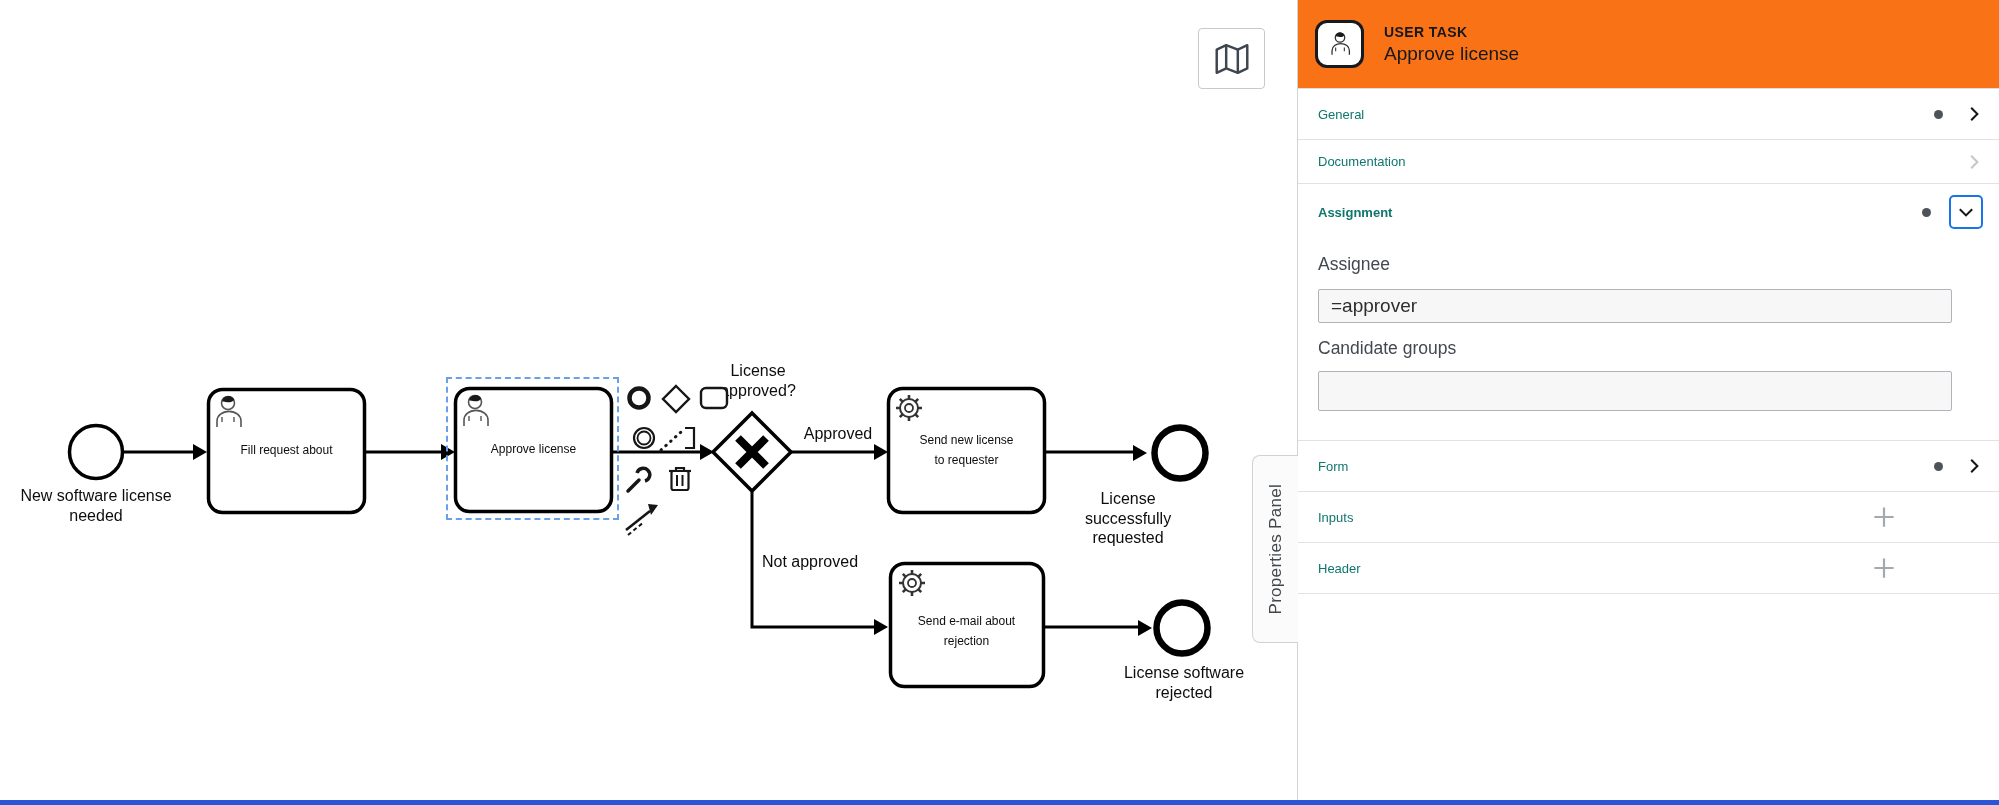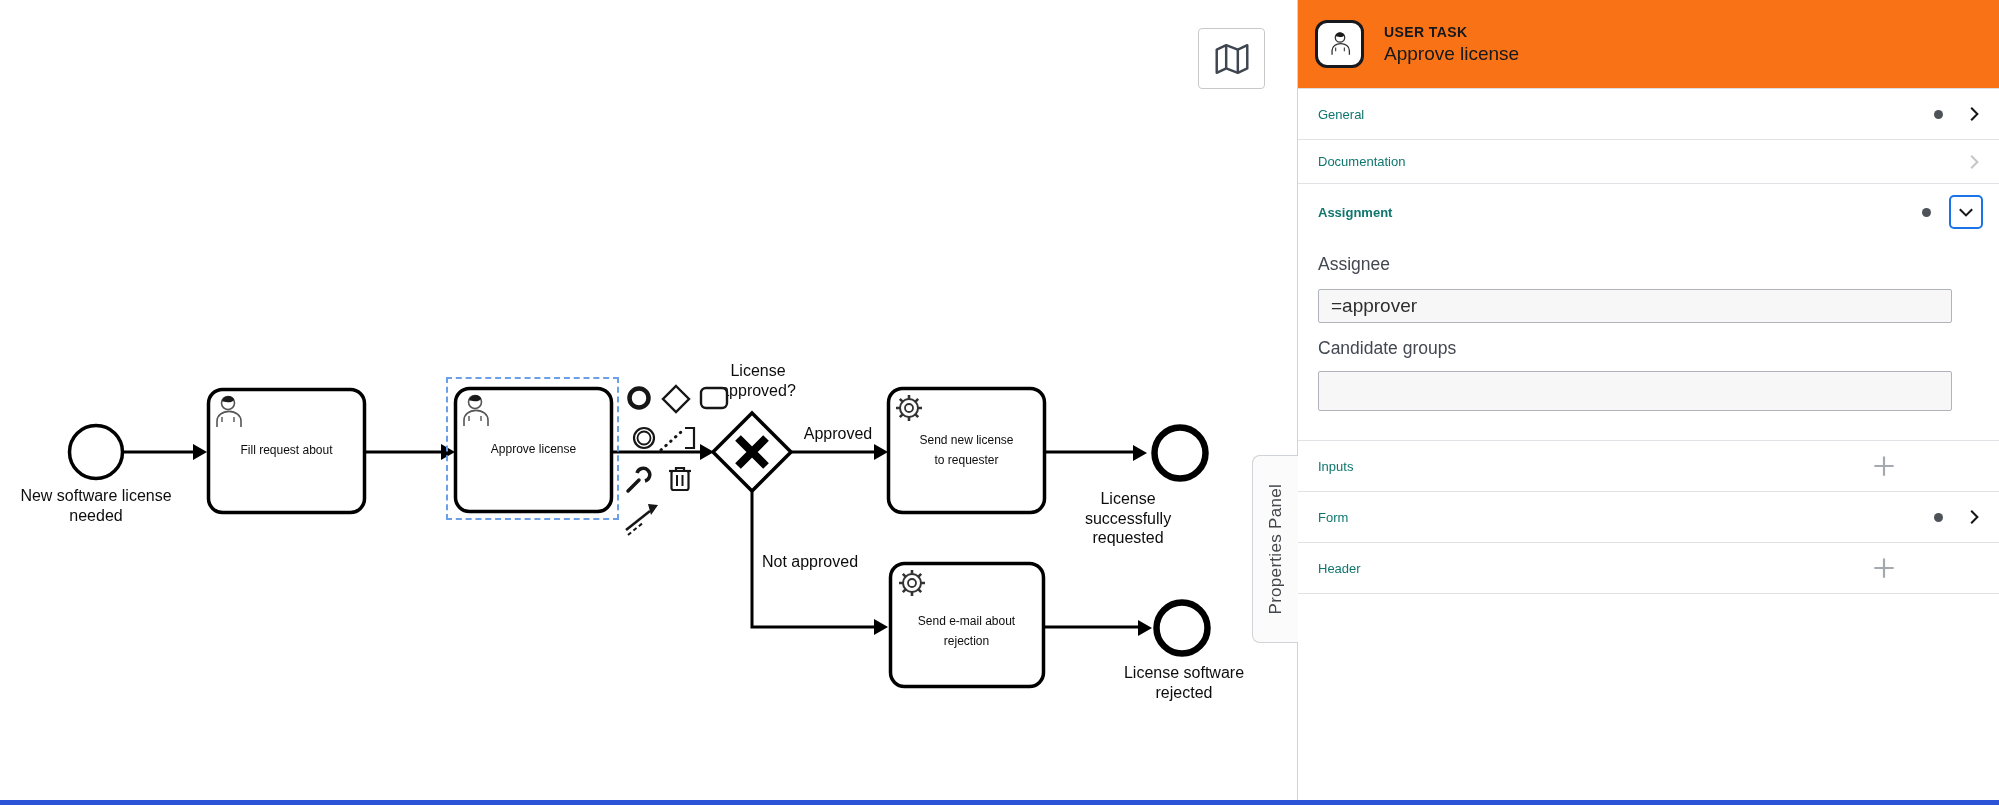--- a/index.html
+++ b/index.html
@@ -250,42 +250,42 @@
       </div>
     </div>
     <div id="assignment-content">
       <div class="field-label" style="top:14px">Assignee</div>
       <input class="p-input" style="top: 49px; height: 34px;" type="text" value="=approver">
       <div class="field-label" style="top:98px">Candidate groups</div>
       <input class="p-input" style="top: 131px; height: 40px;" type="text">
     </div>
 
     <div class="p-row h51">
+      <div class="row-label">Form</div>
+      <div class="row-icons">
+        <span class="dot"></span>
+        <span class="chev">
+          <svg width="18" height="18" viewBox="0 0 16 16">
+              <path d="M5.5 2.5 L11 8 L5.5 13.5" fill="none" stroke="currentColor" stroke-width="1.8"></path>
+            </svg>
+        </span>
+      </div>
+    </div>
+
+    <div class="p-row h51">
       <div class="row-label">Inputs</div>
       <div class="row-icons">
         <span class="plus" style="margin-right:88px">
           <svg width="22" height="22" viewBox="0 0 16 16">
               <path d="M8 1 V15 M1 8 H15" stroke="currentColor" stroke-width="1.6"></path>
             </svg>
         </span>
       </div>
     </div>
 
-    <div class="p-row h51">
-      <div class="row-label">Form</div>
-      <div class="row-icons">
-        <span class="dot"></span>
-        <span class="chev">
-          <svg width="18" height="18" viewBox="0 0 16 16">
-              <path d="M5.5 2.5 L11 8 L5.5 13.5" fill="none" stroke="currentColor" stroke-width="1.8"></path>
-            </svg>
-        </span>
-      </div>
-    </div>
-
 
     <div class="p-row h51">
       <div class="row-label">Header</div>
       <div class="row-icons">
         <span class="plus" style="margin-right:88px">
           <svg width="22" height="22" viewBox="0 0 16 16">
               <path d="M8 1 V15 M1 8 H15" stroke="currentColor" stroke-width="1.6"></path>
             </svg>
         </span>
       </div>

